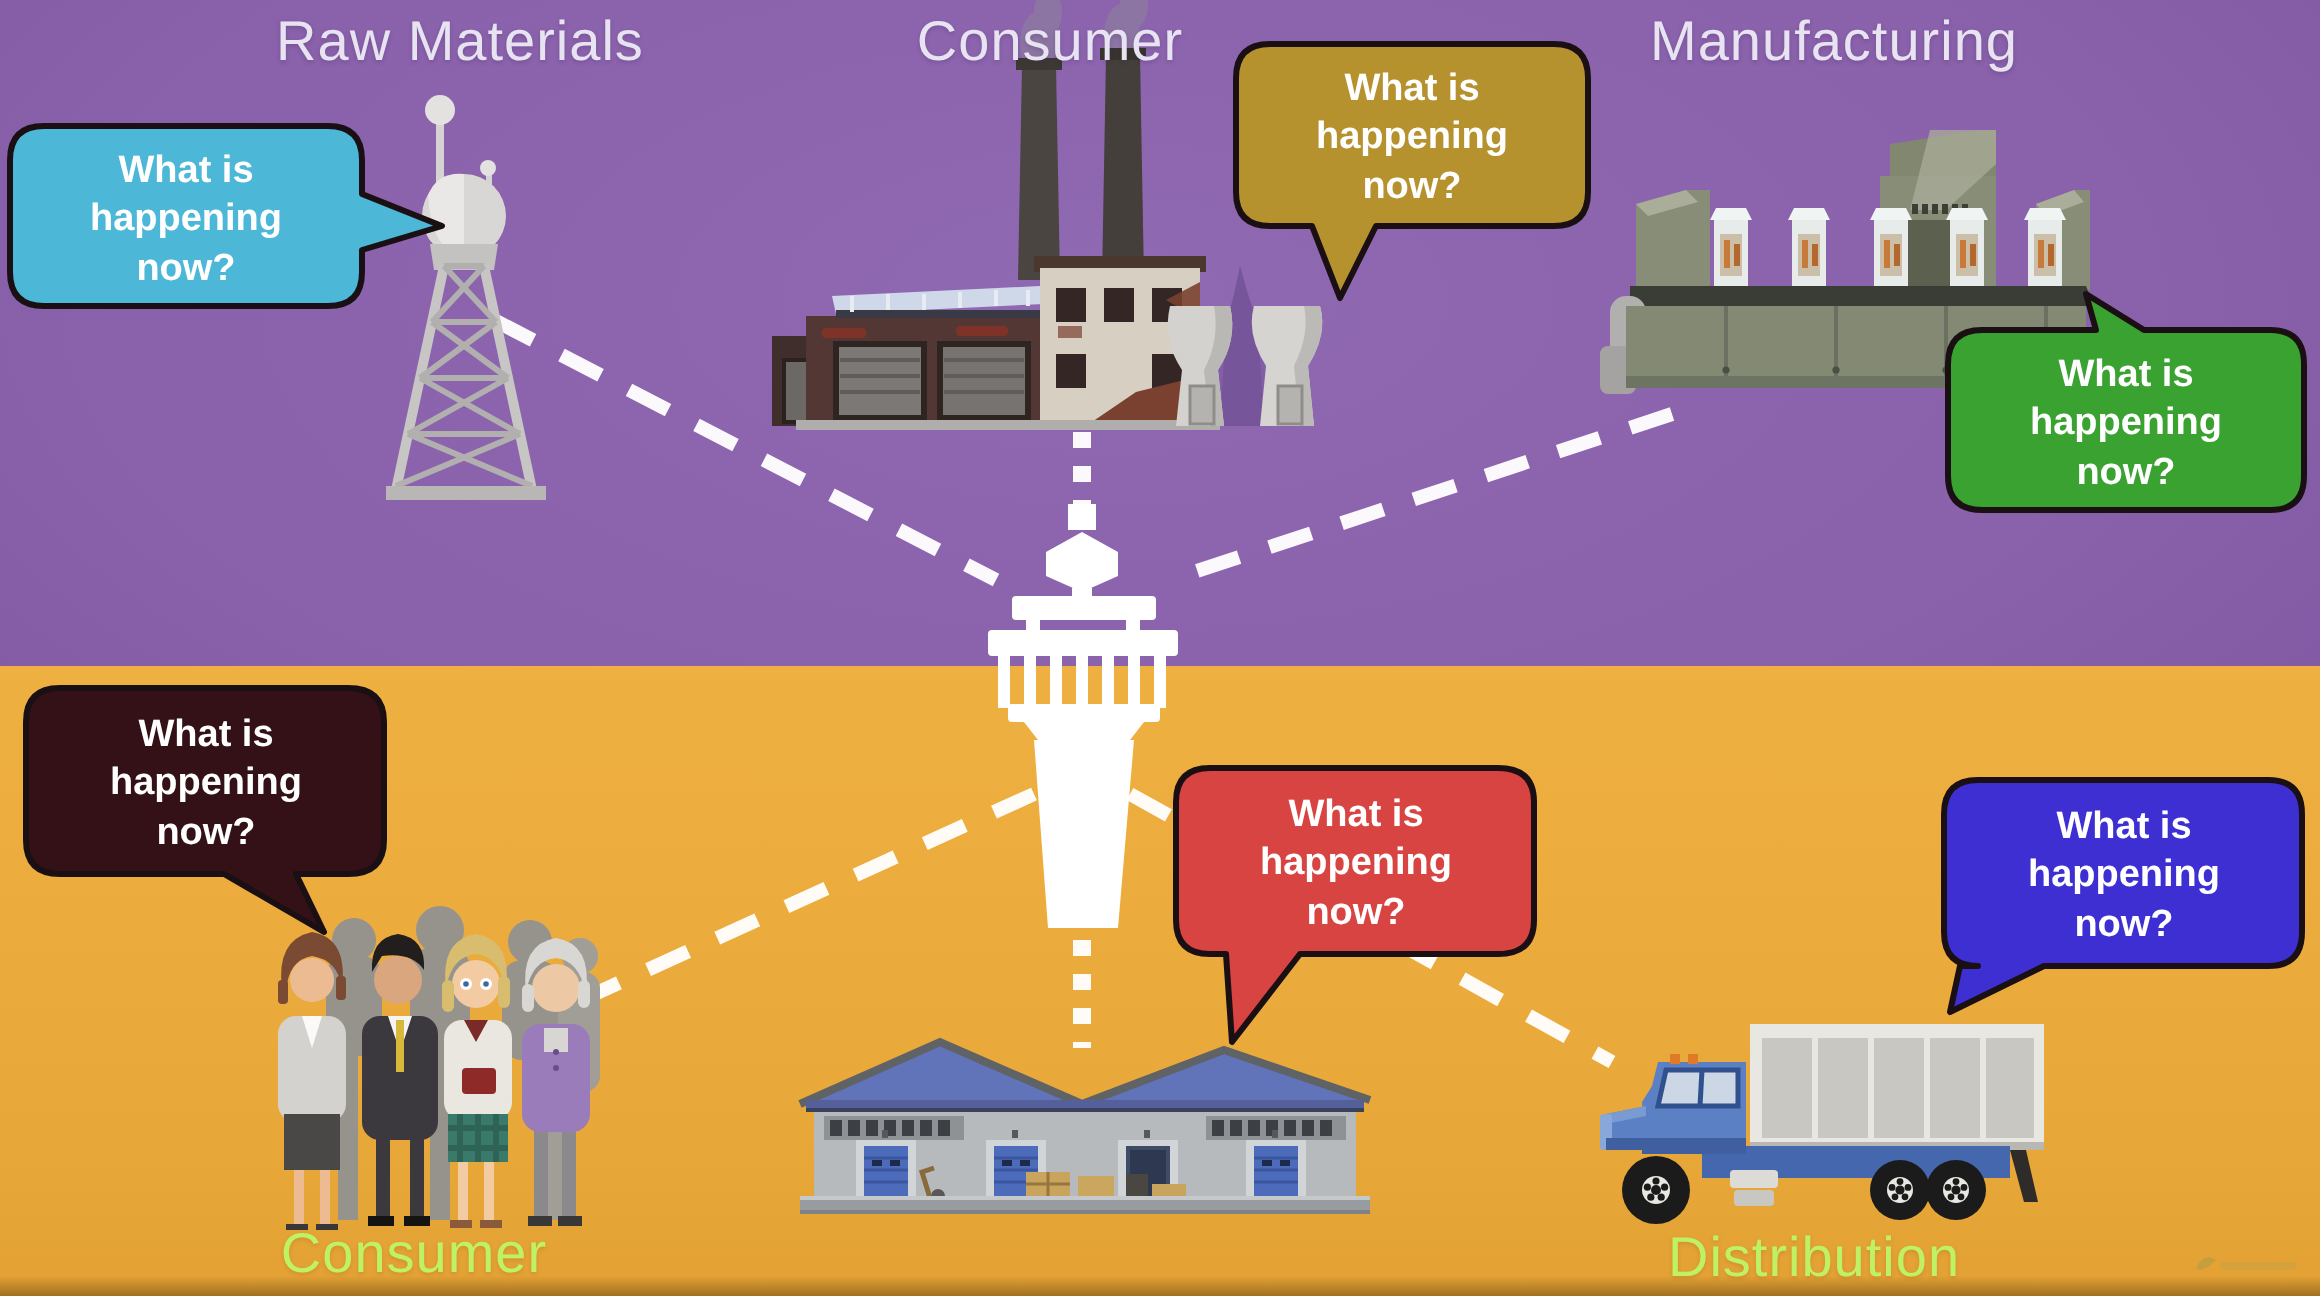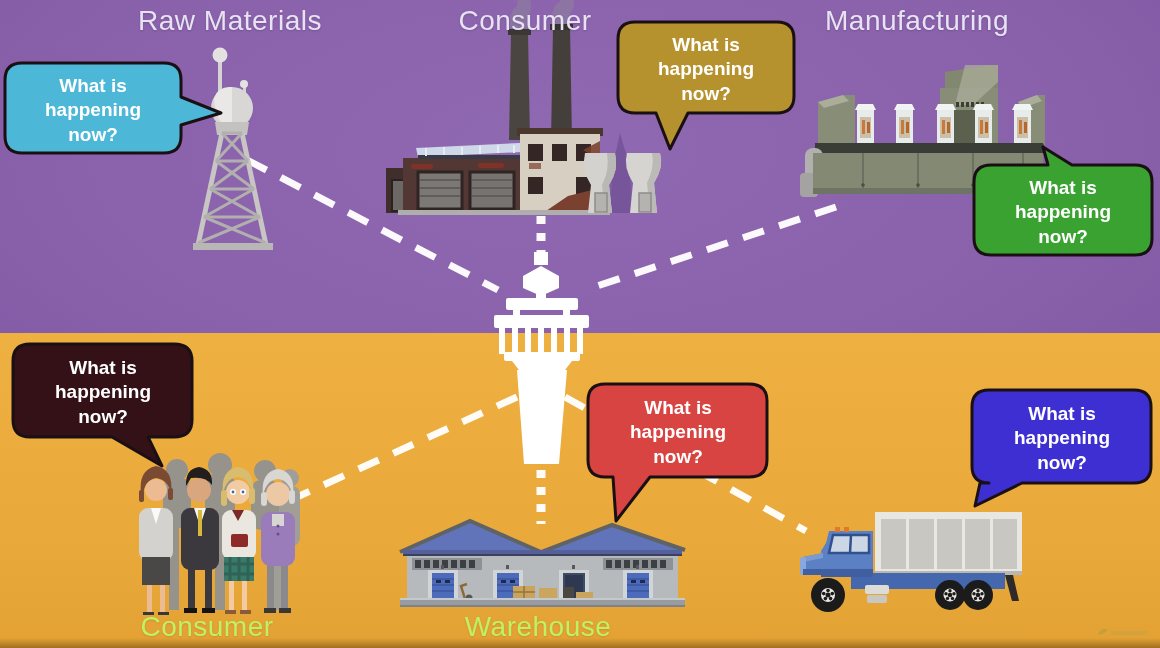--- a/index.html
+++ b/index.html
@@ -523,21 +523,21 @@
     <svg width="184" height="122" viewBox="0 0 184 122">
       <path class="bubble-path" d="M19 2 H164 Q181 2 181 19 V78 Q181 95 164 95 H52 L5 118 L10 95 H19 Q2 95 2 78 V19 Q2 2 19 2 Z" fill="#3e2fd2"></path>
     </svg>
     <div class="bubble-text" style="left:30px;top:14px">What is happening now?</div>
   </div>
 
   <div class="zone-label top" style="left:110px;top:5px;width:240px">Raw Materials</div>
   <div class="zone-label top" style="left:425px;top:5px;width:200px">Consumer</div>
   <div class="zone-label top" style="left:795px;top:5px;width:244px">Manufacturing</div>
   <div class="zone-label bottom" style="left:107px;top:611px;width:200px">Consumer</div>
-  <div class="zone-label bottom" style="left:438px;top:611px;width:200px">Warehouse</div>
+  <div class="zone-label bottom" style="left:807px;top:613px;width:200px">Distribution</div>
 
   <svg class="abs" style="left:1096px;top:624px" width="54" height="16" viewBox="0 0 54 16" opacity="0.35">
     <path d="M2 10 Q6 2 12 6 Q8 10 4 11 Z" fill="#8a9a4a"></path>
     <rect x="14" y="7" width="38" height="4" rx="2" fill="#9aa45a" opacity="0.6"></rect>
   </svg>
 
   <div id="bottom-vignette"></div>
 </div>
 
 </body></html>

